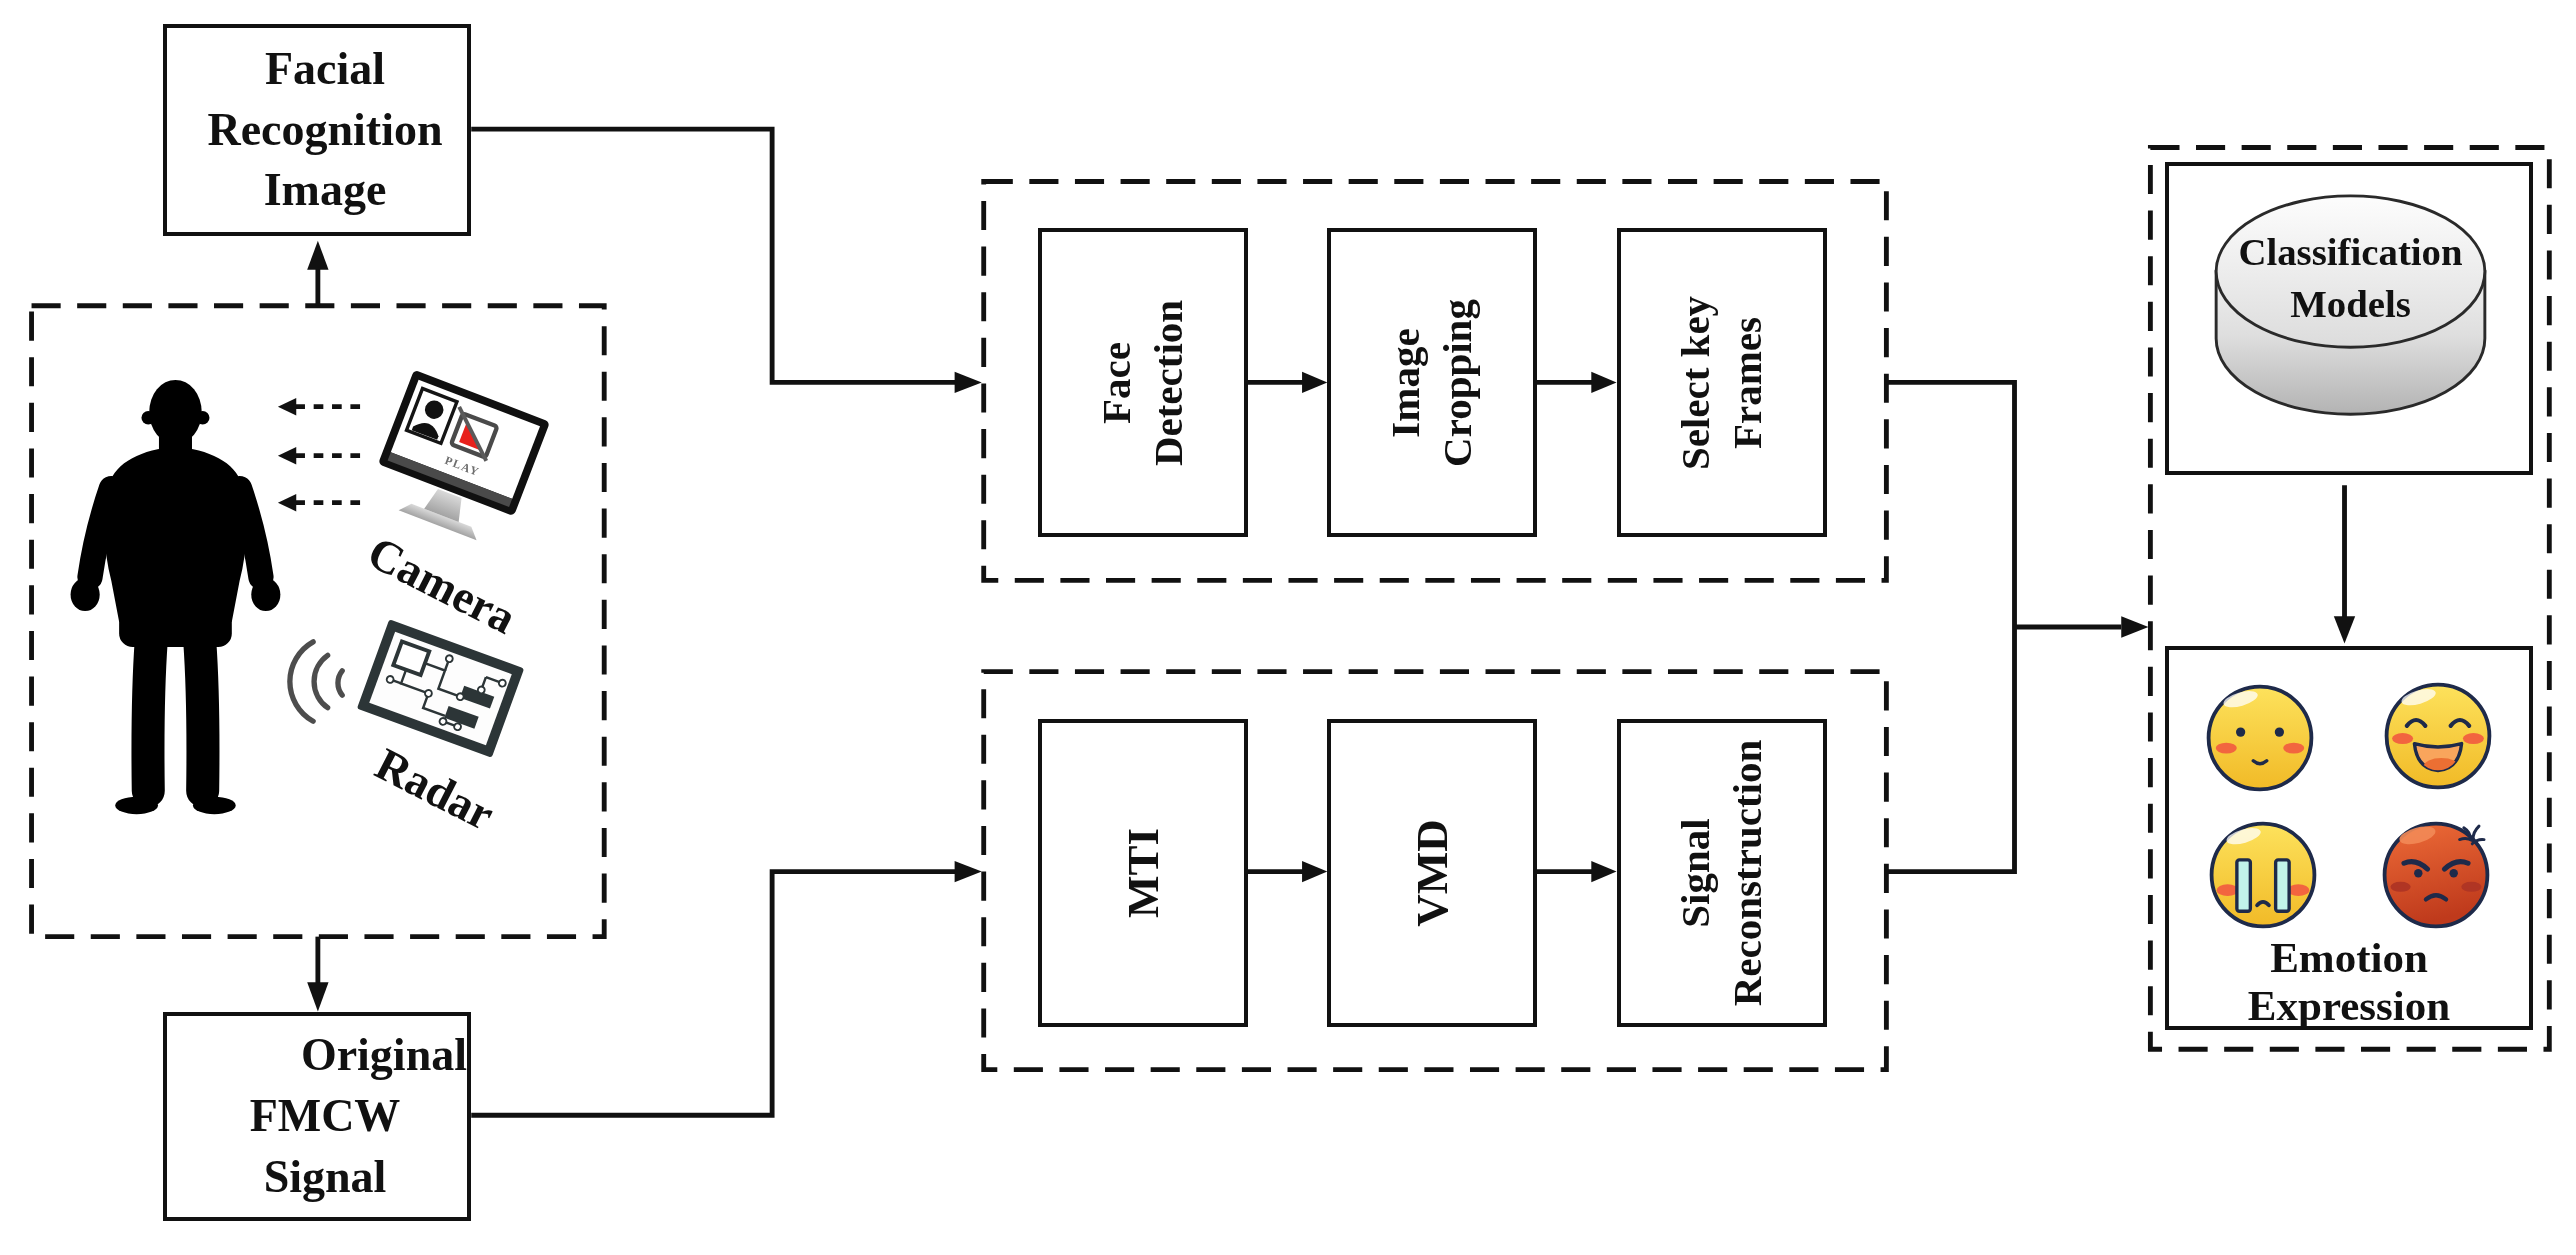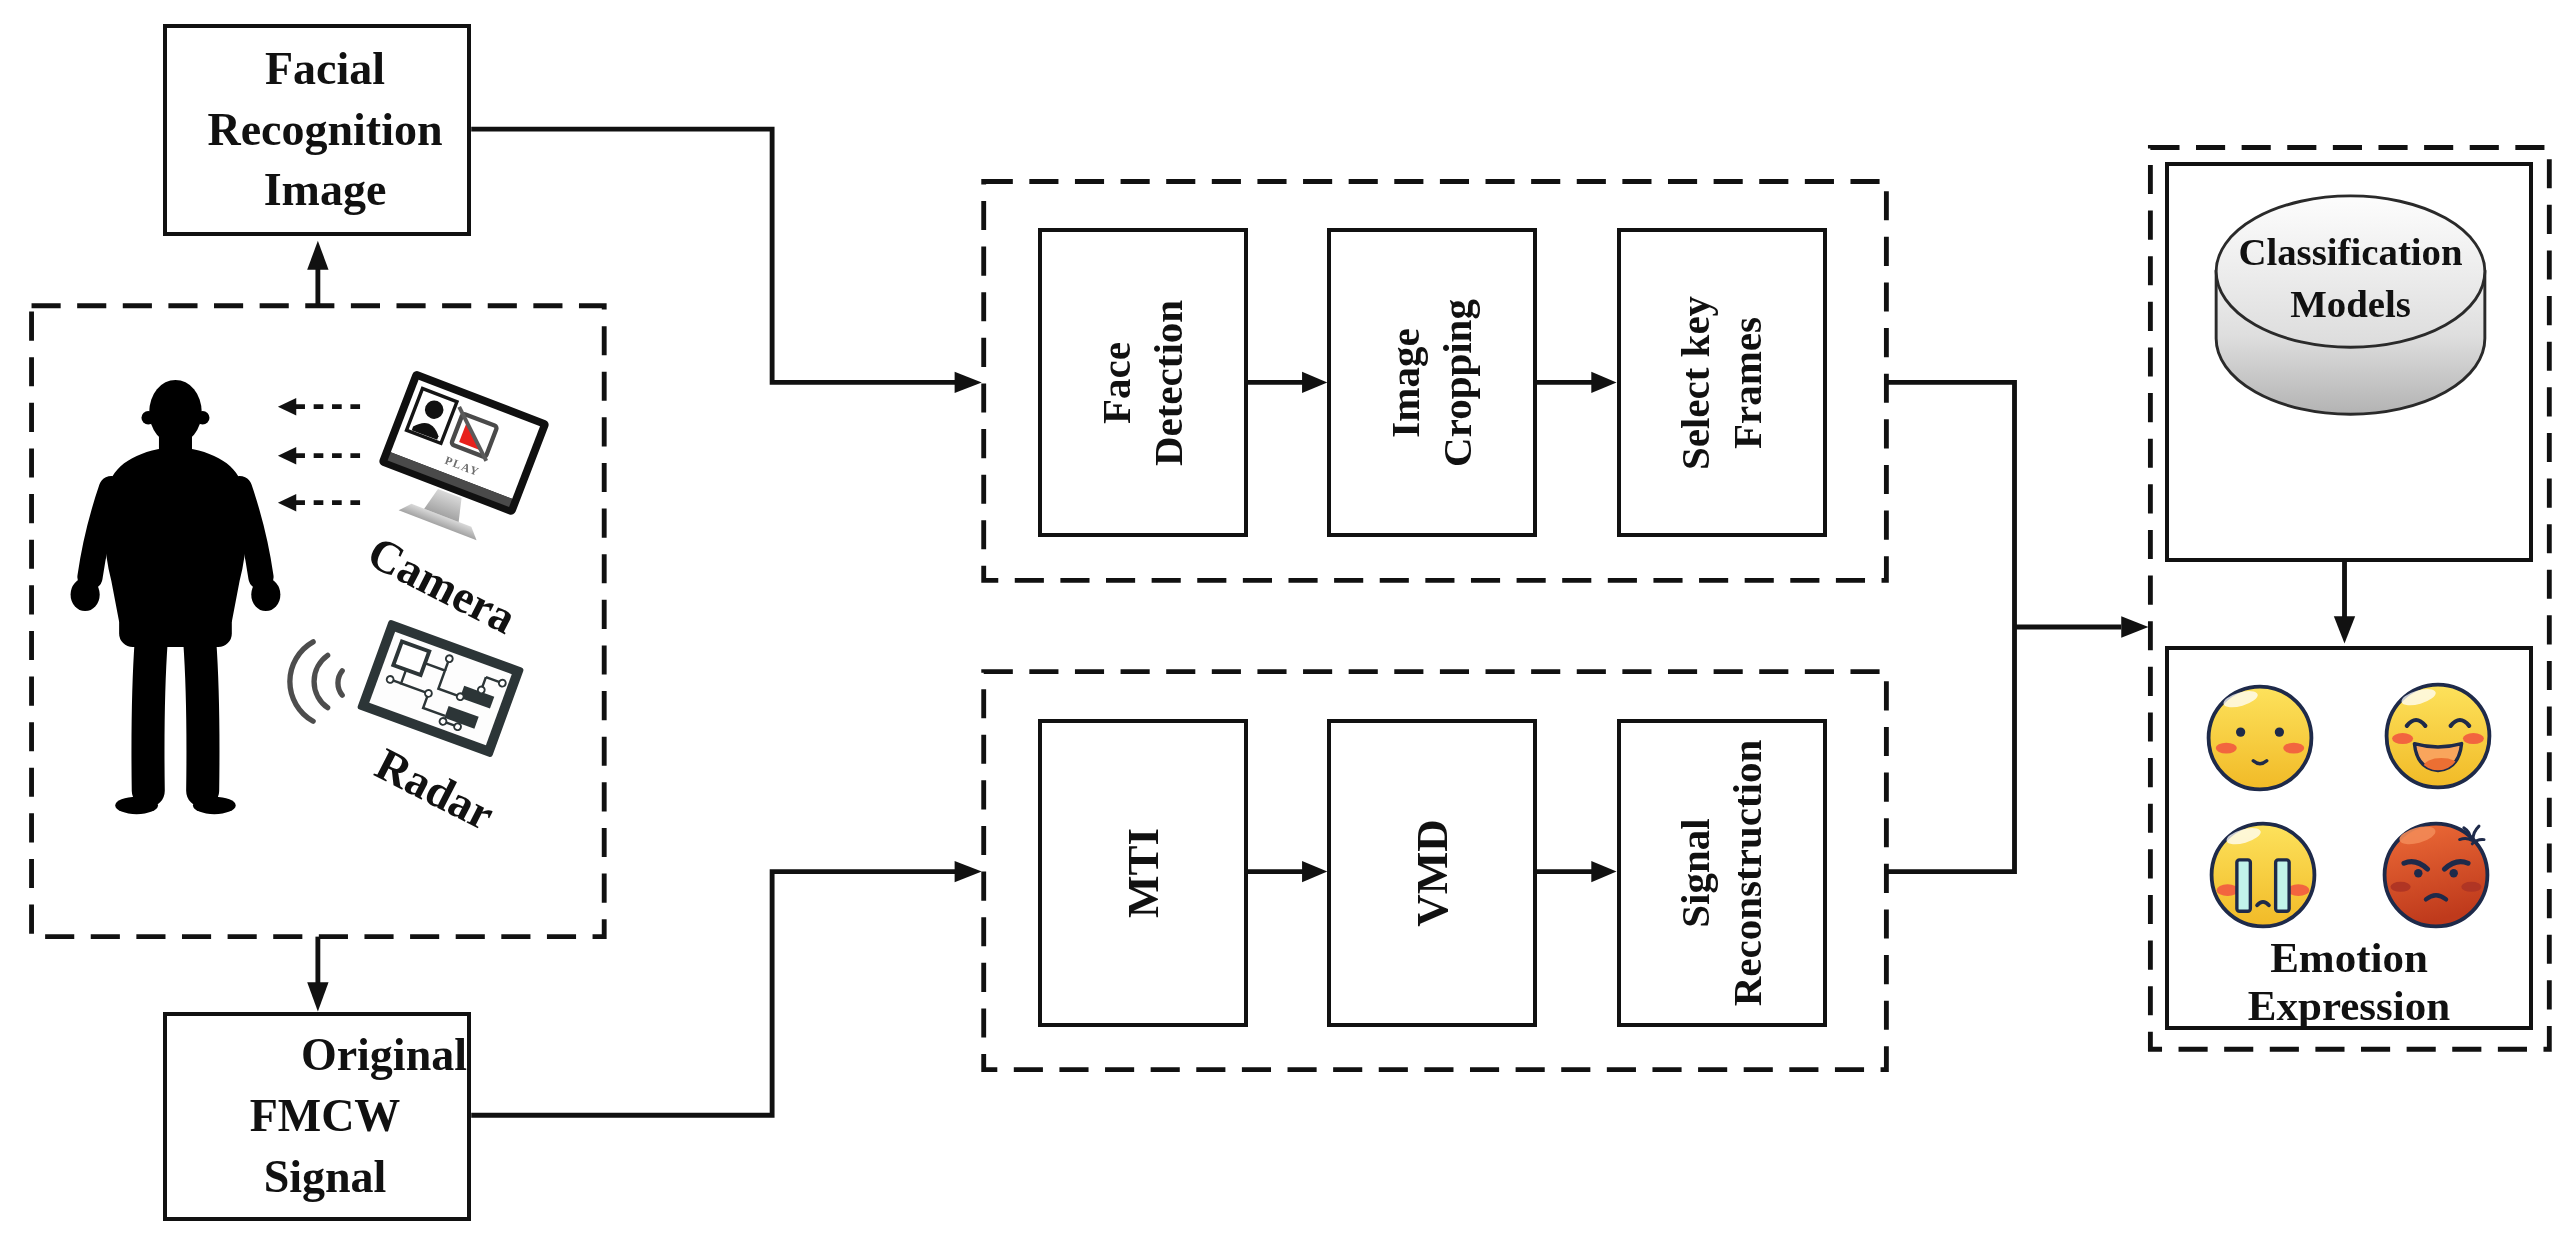--- a/index.html
+++ b/index.html
@@ -235,21 +235,21 @@
       <div>VMD</div>
     </div>
   </div>
   <div class="step-box" style="left:1617px;top:719px;width:210px;height:308px;">
     <div class="vlabel">
       <div>Signal</div>
       <div>Reconstruction</div>
     </div>
   </div>
 
-  <div class="solid-box" style="left:2165px;top:162px;width:368px;height:400px;">
+  <div class="solid-box" style="left:2165px;top:162px;width:368px;height:313px;">
     <svg class="abs" style="left:45px;top:27px;" width="273" height="227" viewBox="0 0 281 234">
       <path d="M2,81 L2,150 A138.5,78 0 0 0 279,150 L279,81 Z" fill="url(#gCylBody)" stroke="#2a2a2a" stroke-width="3"></path>
       <ellipse cx="140.5" cy="81" rx="138.5" ry="78" fill="url(#gCylTop)" stroke="#2a2a2a" stroke-width="3"></ellipse>
       <text x="140.5" y="74" text-anchor="middle" font-size="40" font-weight="bold" fill="#111">Classification</text>
       <text x="140.5" y="128" text-anchor="middle" font-size="40" font-weight="bold" fill="#111">Models</text>
     </svg>
   </div>
 
   <div class="solid-box" style="left:2165px;top:646px;width:368px;height:384px;padding-left:28px;">
 

